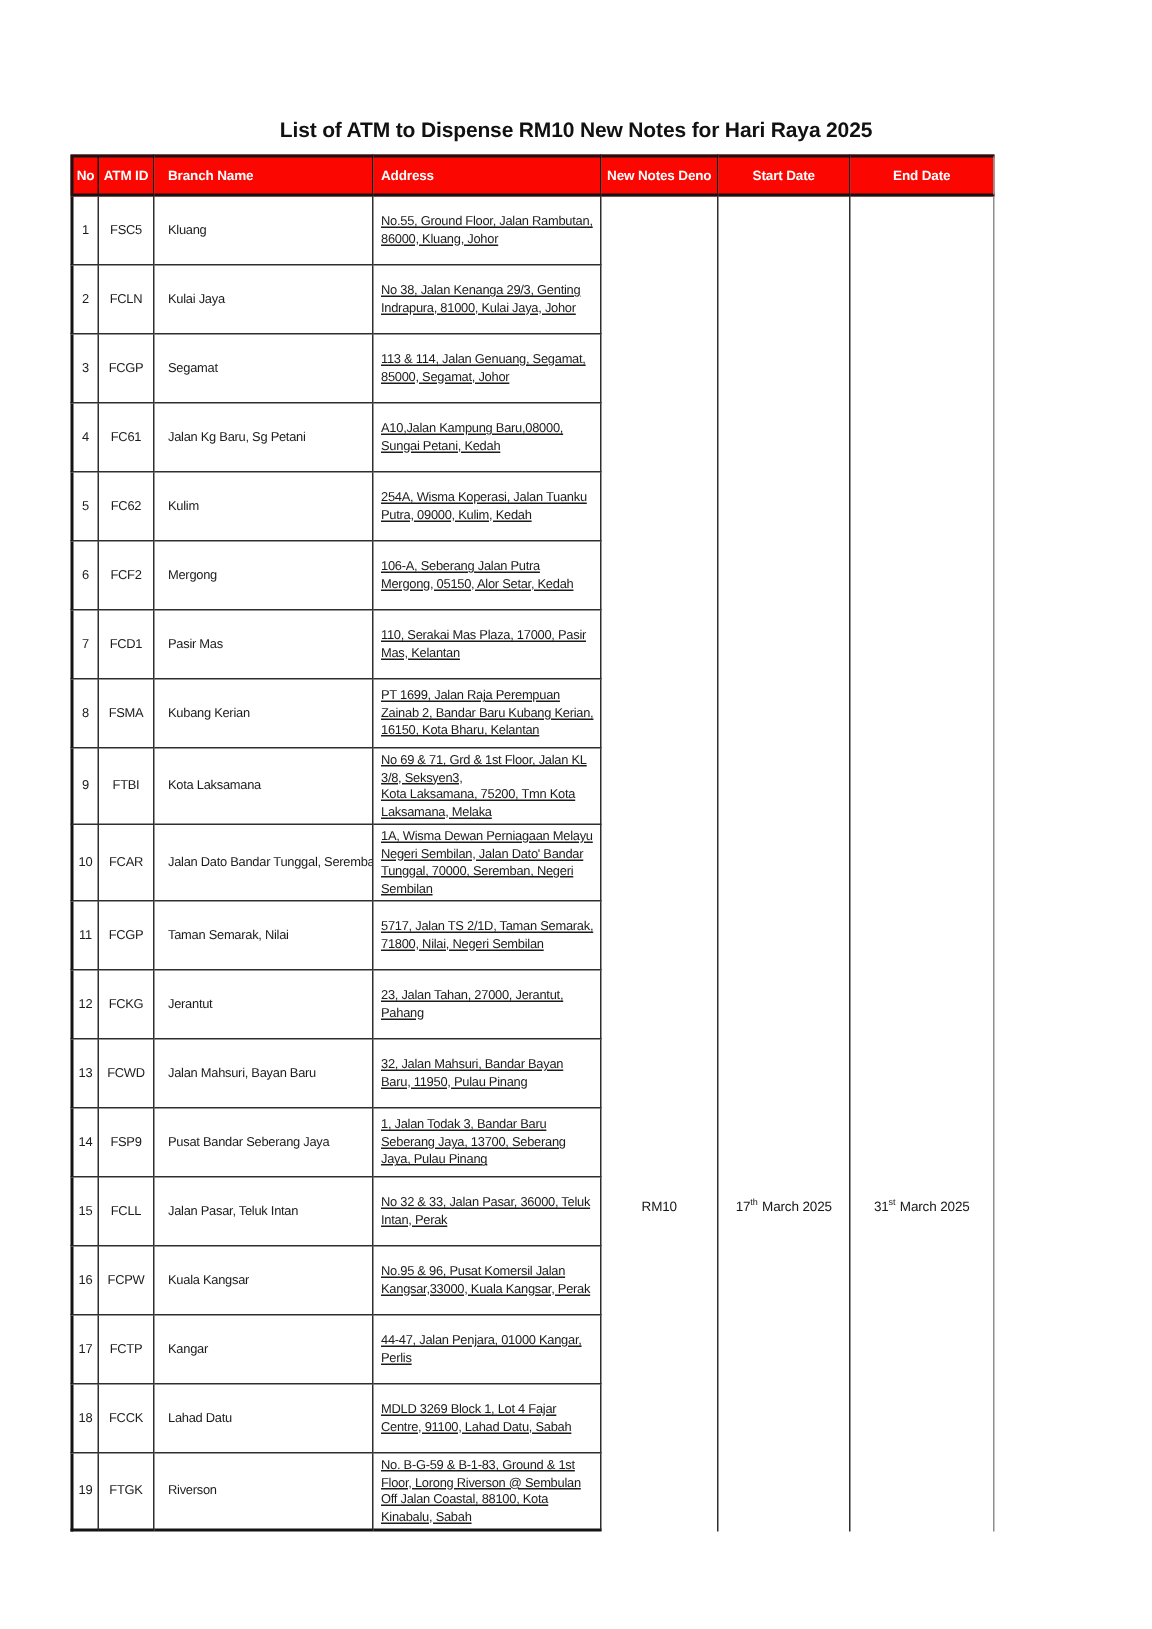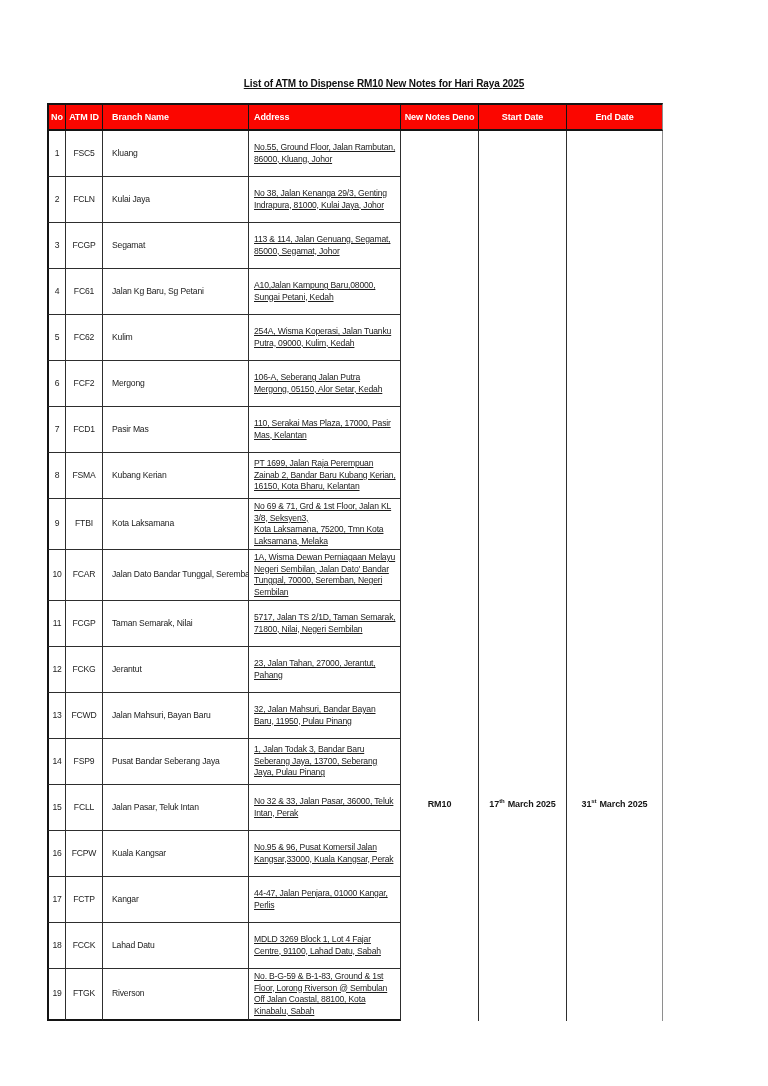--- a/index.html
+++ b/index.html
@@ -8,22 +8,21 @@
     background: #ffffff;
     font-family: "Liberation Sans", sans-serif;
     color: var(--body-text, #1c1c1c);
     position: relative;
     overflow: hidden;
   }
   .doc-title {
     position: absolute;
     top: 78px; left: 0; width: 100%;
     text-align: center;
-    font-size: 10px; font-weight: bold;
-    text-decoration: underline;
+    font-size: 14px; font-weight: bold;
     color: #111;
     letter-spacing: -0.1px;
   }
   table.atm-table {
     position: absolute;
     left: 47px; top: 103px;
     width: 616px;
     border-collapse: separate;
     border-spacing: 0;
     table-layout: fixed;
@@ -66,21 +65,21 @@
     position: relative;
     border-bottom: none;
     vertical-align: top;
     padding: 0;
   }
   td.c-end { border-right: 1px solid var(--border-gray, #8e8e8e); }
   .merged-label {
     position: absolute;
     top: 668px; left: 0; width: 100%;
     text-align: center;
-    font-weight: bold;
+    font-weight: normal;
     font-size: 9px;
     letter-spacing: -0.1px;
     color: #161616;
   }
   .merged-label sup { font-size: 6px; line-height: 0; }
   .merged-label .rest { margin-left: 3px; }
 </style>
 </head>
 <body>
 

